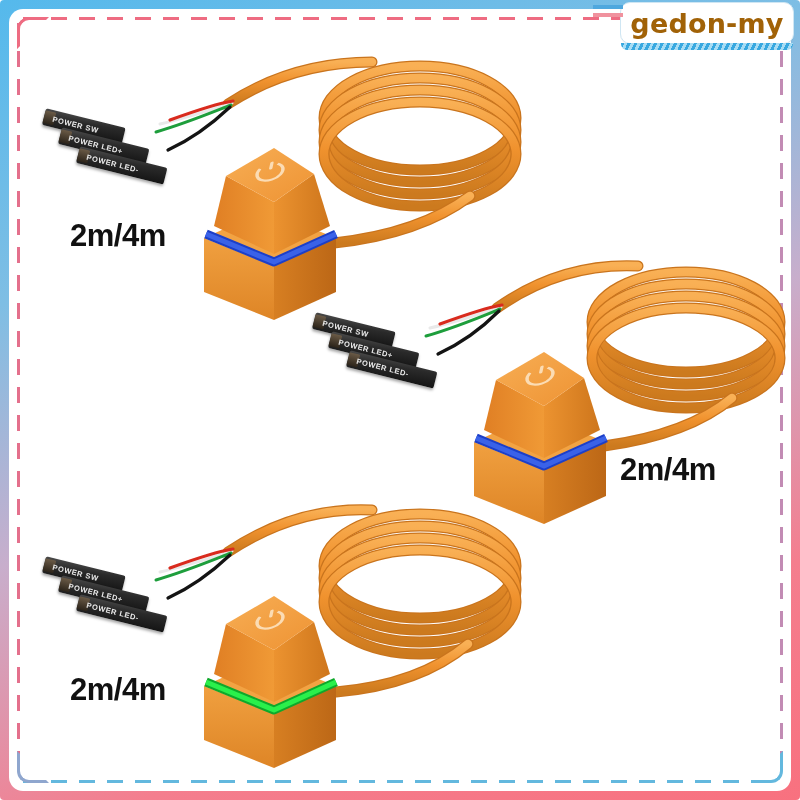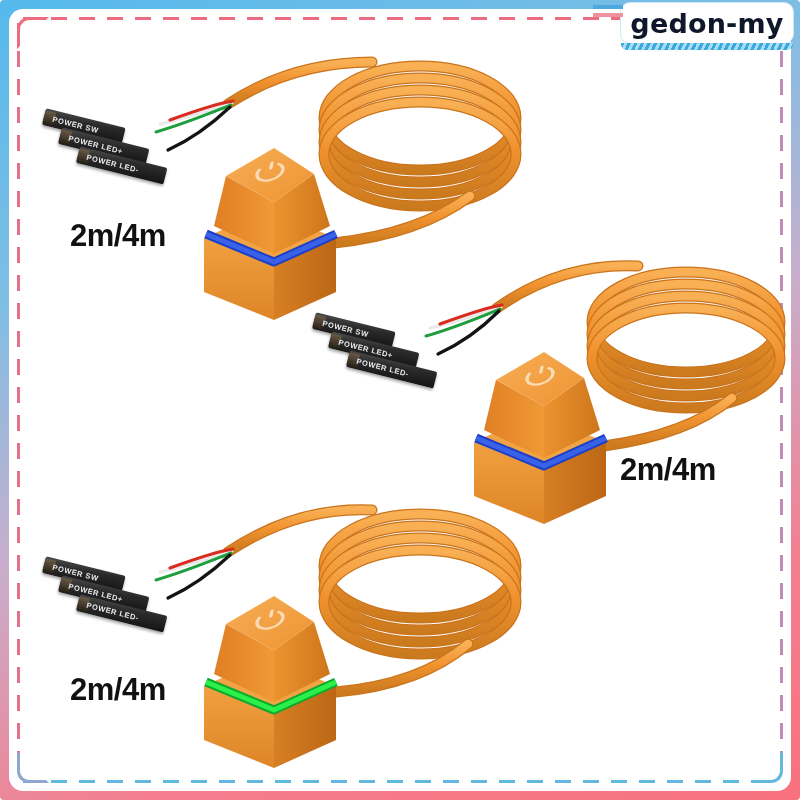--- a/index.html
+++ b/index.html
@@ -86,21 +86,21 @@
     align-items: center;
     justify-content: center;
     z-index: 40;
     box-shadow: 0 1px 0 rgba(0,0,0,.04);
   }
   .watermark-text {
     font-family: "DejaVu Sans", sans-serif;
     font-size: 27px;
     font-weight: 600;
     letter-spacing: .2px;
-    color: #0f172a;
+    color: #a16207;
     line-height: 1;
   }
   .watermark-bar {
     position: absolute;
     left: 0; right: 0; bottom: -7px;
     height: 7px;
     background: repeating-linear-gradient(115deg, #38A8E0 0 3px, #A8DCF3 3px 6px);
     border-radius: 0 0 6px 6px;
   }
   .watermark-tick {

